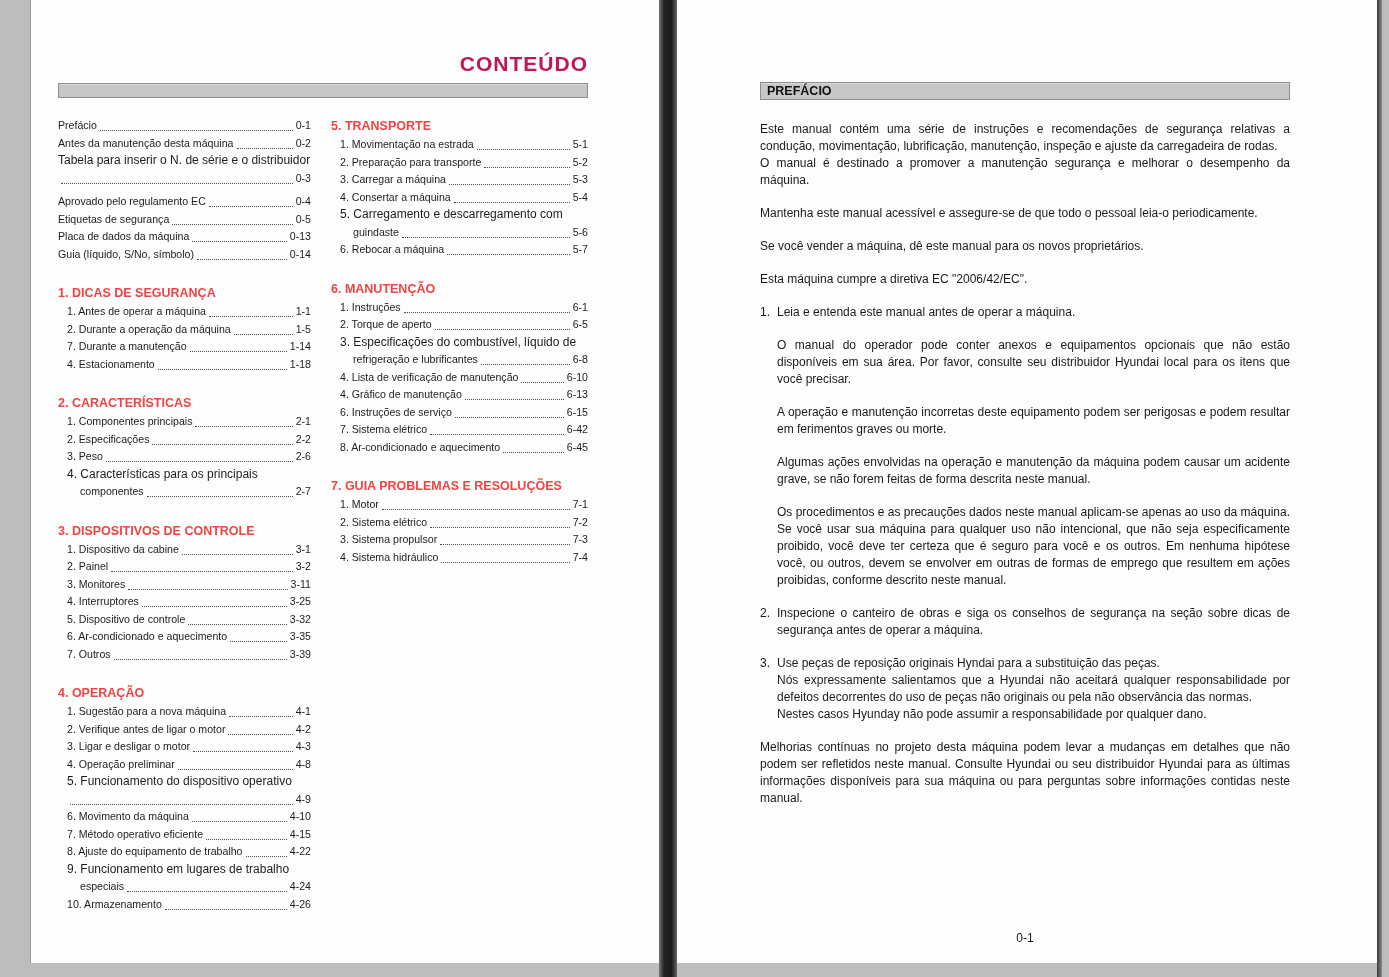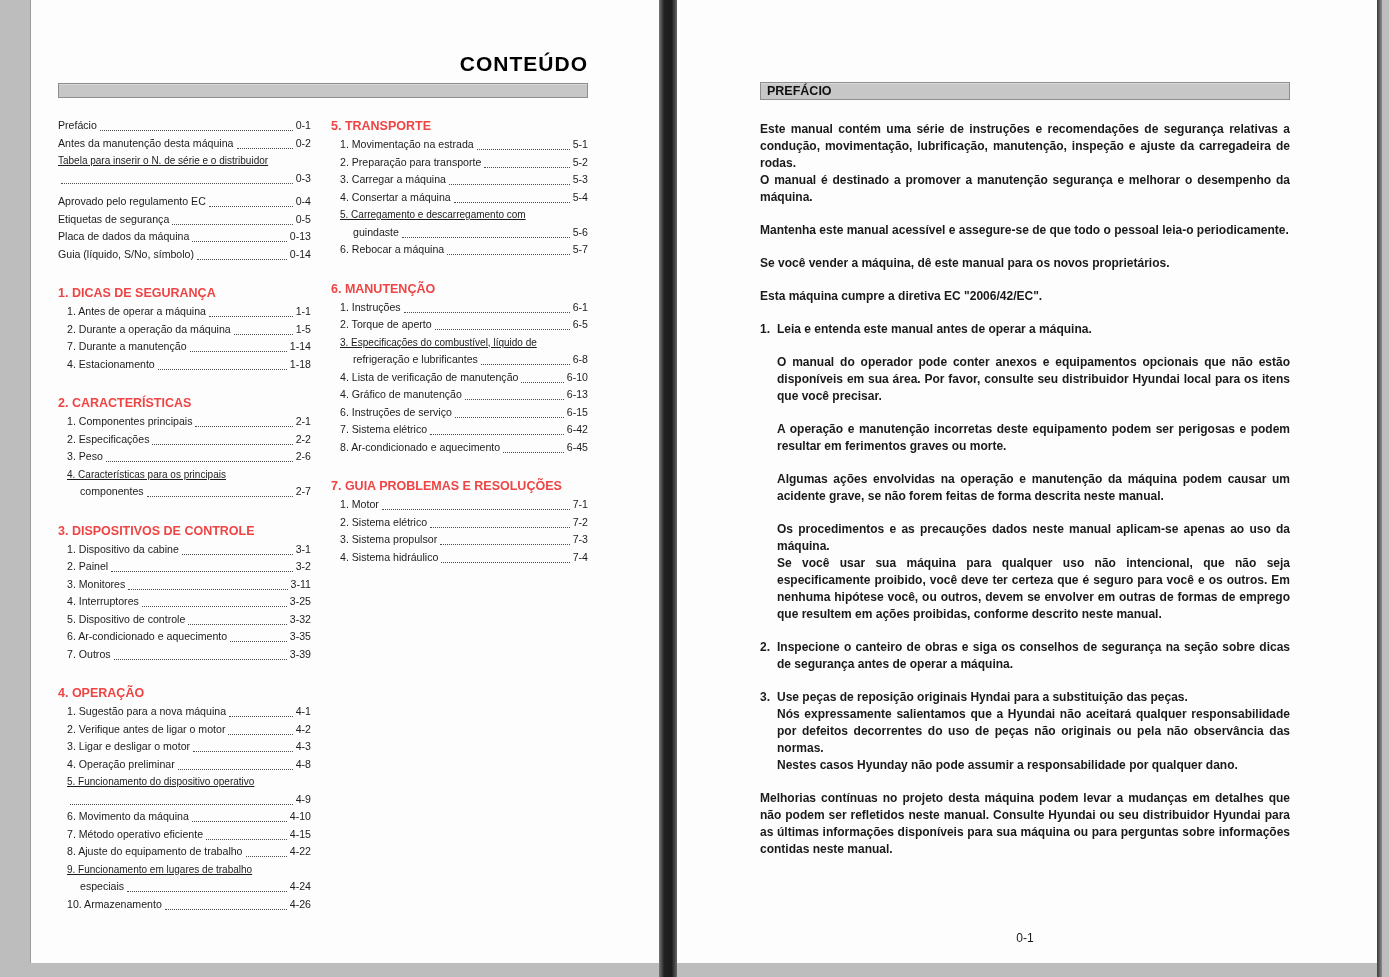--- a/index.html
+++ b/index.html
@@ -22,34 +22,34 @@
   .page-right { left: 677px; width: 700px; height: 963px; }
   .right-edge {
     position: absolute; left: 1377px; top: 0; width: 5px; height: 977px;
     background: linear-gradient(to right, #3a3a3a, #8a8a8a);
   }
 
   
   .toc-title {
     position: absolute; top: 52px; left: 27px; width: 530px;
     text-align: right; font-size: 21px; font-weight: bold;
-    letter-spacing: 1px; color: #000000;
+    letter-spacing: 1px; color: #be185d;
   }
   .title-bar {
     position: absolute; top: 83px; left: 27px; width: 530px; height: 15px;
     background: #c7c7c7; border: 1px solid #8e8e8e;
     box-shadow: inset 0 1px 0 #d8d8d8;
   }
   .toc-columns { position: absolute; top: 117px; left: 27px; width: 530px; display: flex; }
   .toc-col1 { width: 253px; margin-right: 20px; }
   .toc-col2 { width: 257px; }
   .toc-heading { font-size: 12.5px; font-weight: bold; line-height: 19px; white-space: nowrap; color: #ef4444; }
   .toc-items.indented { padding-left: 9px; }
   .toc-row { display: flex; line-height: 17.5px; font-size: 10.6px; }
-  .toc-line1 { line-height: 17.5px; font-size: 10px; white-space: nowrap; text-decoration: underline; }
+  .toc-line1 { line-height: 17.5px; font-size: 12px; white-space: nowrap; }
   .lbl { white-space: nowrap; }
   .leader {
     flex: 1 1 auto; min-width: 6px;
     border-bottom: 1.5px dotted #4c4c4c;
     margin: 0 3px 3.5px 3px;
   }
   .pg { white-space: nowrap; }
   .toc-row.cont .lbl:not(:empty) { padding-left: 13px; }
 
   
@@ -57,21 +57,21 @@
     position: absolute; top: 82px; left: 83px; width: 530px; height: 18px;
     background: #c7c7c7; border: 1px solid #8e8e8e;
     box-shadow: inset 0 1px 0 #d8d8d8;
     display: flex; align-items: center; padding-left: 6px;
     font-size: 12.5px; font-weight: bold; color: #101010;
   }
   .preface-body {
     position: absolute; top: 121px; left: 83px; width: 530px;
     font-size: 12px; line-height: 17px; color: #1a1a1a;
   }
-  .pblock { margin-bottom: 16px; position: relative; font-weight: bold; }
+  .pblock { margin-bottom: 16px; position: relative; }
   .pblock.numbered { padding-left: 17px; }
   .pblock.sub { margin-left: 17px; }
   .pnum { position: absolute; left: 0; top: 0; }
   .pline { text-align: justify; }
   .page-num {
     position: absolute; top: 931px; left: 83px; width: 530px;
     text-align: center; font-size: 12px; color: #1a1a1a;
   }
 </style>
 </head>

